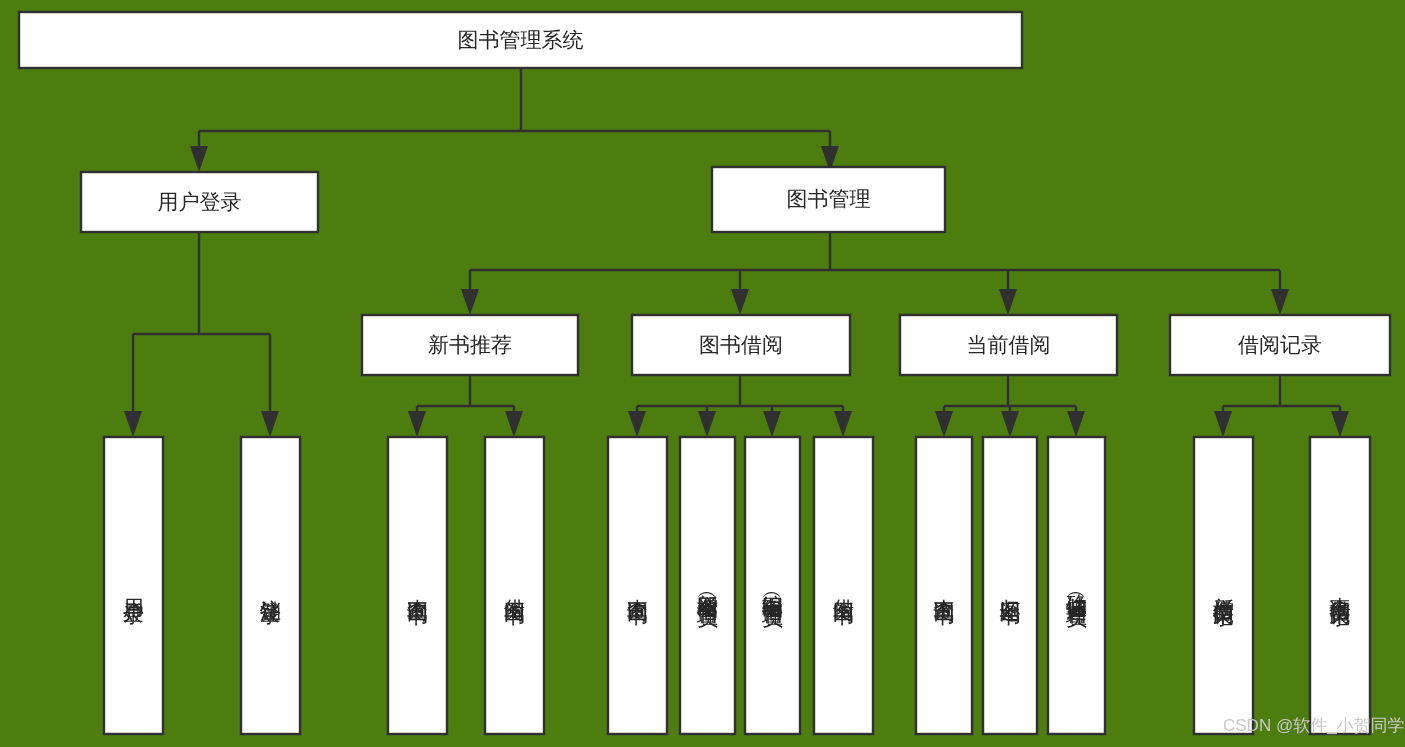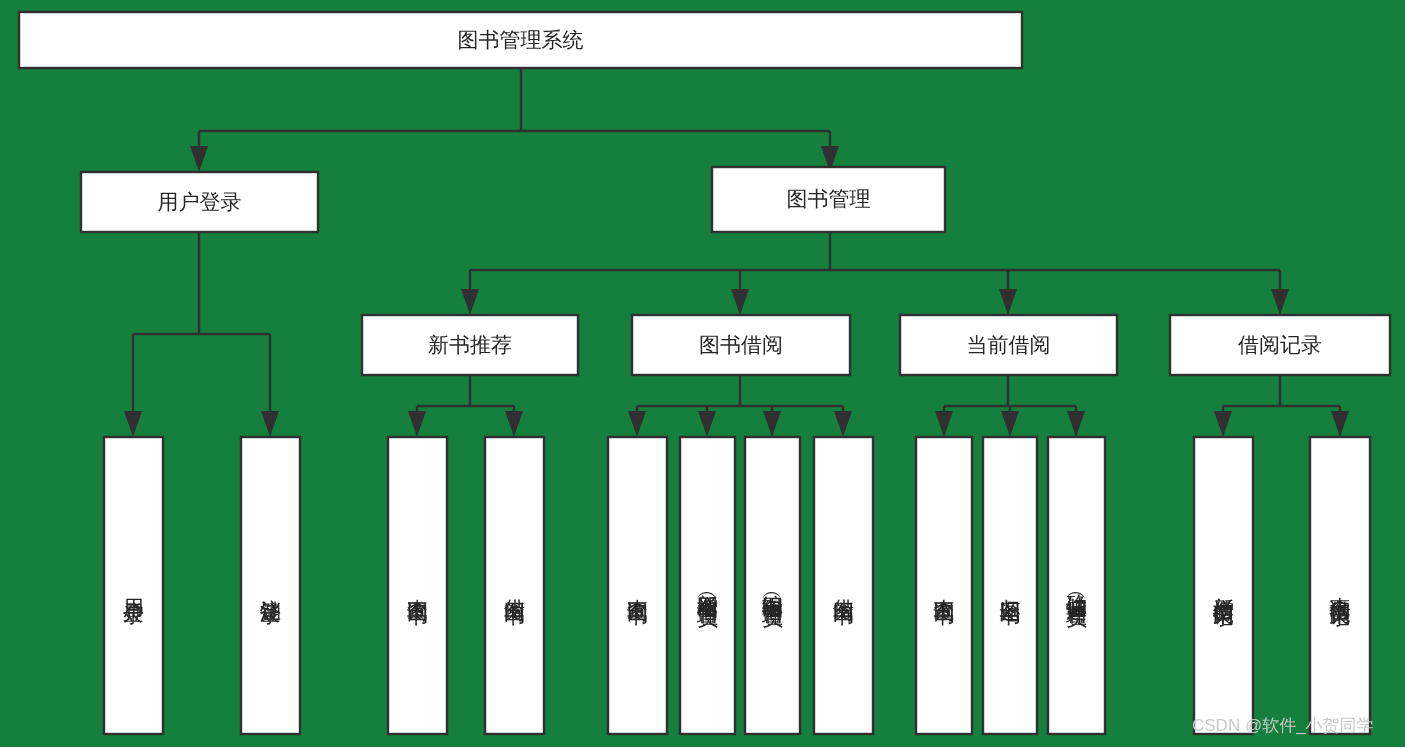--- a/index.html
+++ b/index.html
@@ -8,21 +8,21 @@
     padding: 0;
     background: #ffffff;
   }
   body {
     font-family: "Liberation Sans", "DejaVu Sans", sans-serif;
   }
   #diagram-root {
     position: relative;
     width: 1405px;
     height: 747px;
-    background: #15803d;
+    background: #4d7c0f;
     overflow: hidden;
   }
   svg#tree-svg {
     position: absolute;
     left: 0;
     top: 0;
     width: 1405px;
     height: 747px;
     display: block;
   }
@@ -176,15 +176,15 @@
       <div class="node-label-v" style="left: 680px; top: 437px; width: 55px; height: 297px;">新增图书（管理员）</div>
       <div class="node-label-v" style="left: 745px; top: 437px; width: 55px; height: 297px;">编辑图书（管理员）</div>
       <div class="node-label-v" style="left: 814px; top: 437px; width: 59px; height: 297px;">借阅图书</div>
       <div class="node-label-v" style="left: 916px; top: 437px; width: 56px; height: 297px;">查询图书</div>
       <div class="node-label-v" style="left: 983px; top: 437px; width: 54px; height: 297px;">归还图书</div>
       <div class="node-label-v" style="left: 1048px; top: 437px; width: 57px; height: 297px;">确认归还（管理员）</div>
       <div class="node-label-v" style="left: 1194px; top: 437px; width: 59px; height: 297px;">新增借阅记录</div>
       <div class="node-label-v" style="left: 1310px; top: 437px; width: 60px; height: 297px;">查询借阅记录</div>
     </div>
 
-  <div class="watermark" style="left: 1192px; top: 714px;">CSDN @软件_小贺同学</div>
+  <div class="watermark" style="left: 1192px; top: 714px; padding-left: 31px;">CSDN @软件_小贺同学</div>
 
 </div>
 
 </body></html>

